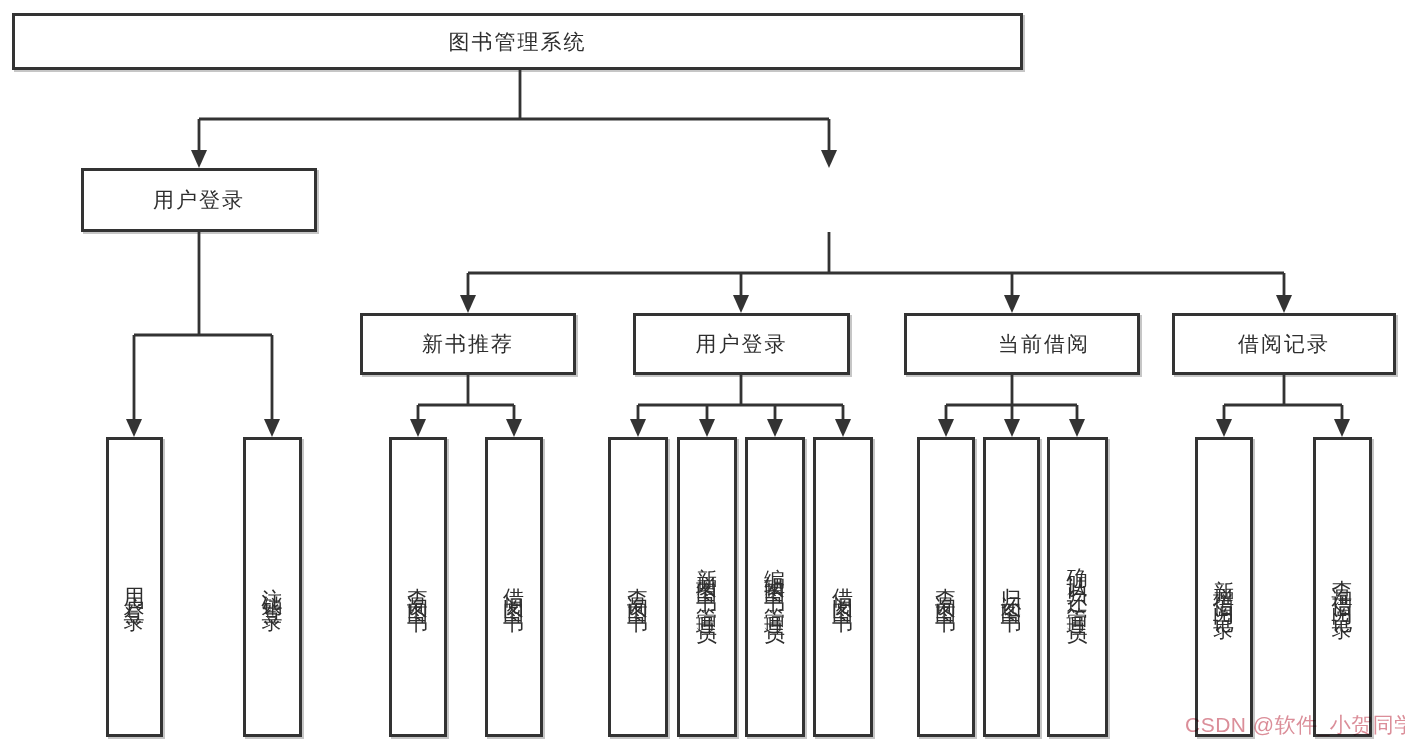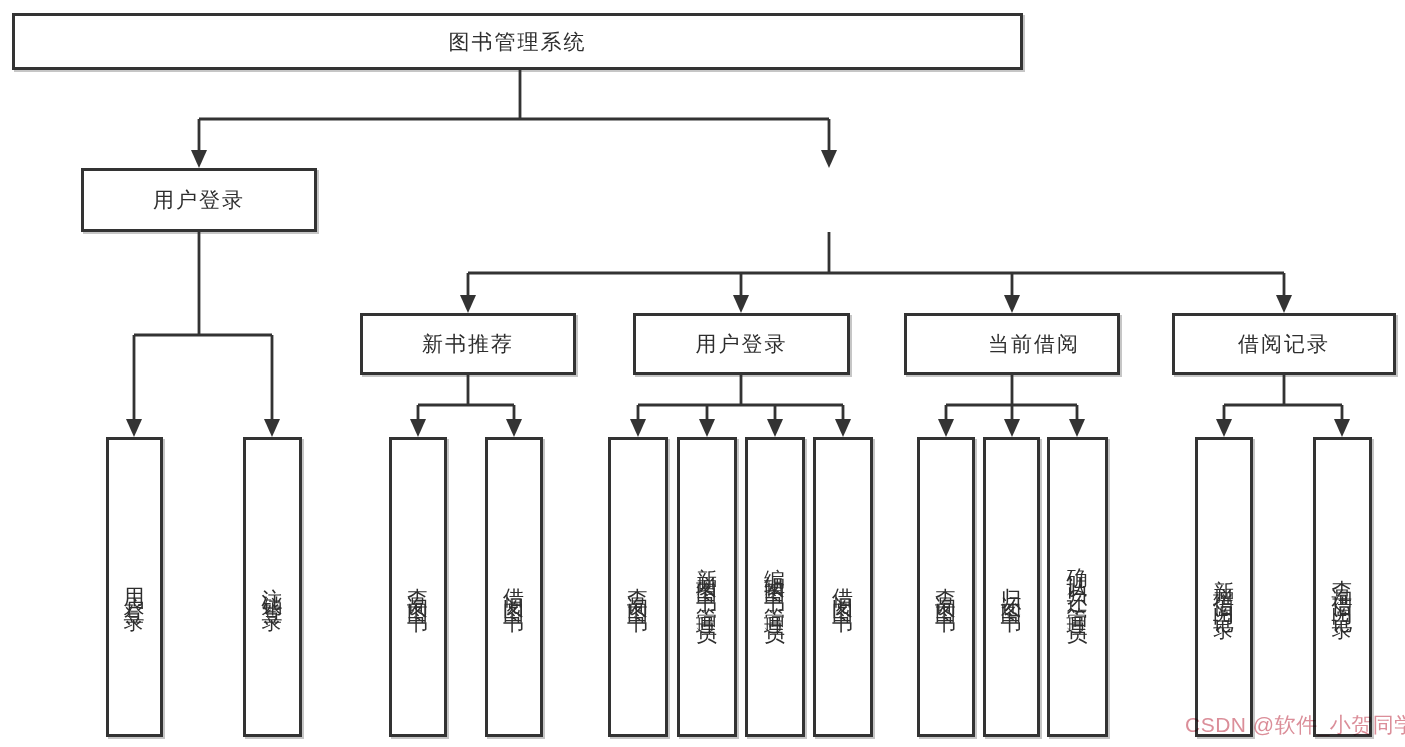--- a/index.html
+++ b/index.html
@@ -69,21 +69,21 @@
   <div class="node" style="left:81px;top:168px;width:236px;height:64px;">
     <span class="hlabel">用户登录</span>
   </div>
 
   <div class="node" style="left:360px;top:313px;width:216px;height:62px;">
     <span class="hlabel">新书推荐</span>
   </div>
   <div class="node" style="left:633px;top:313px;width:217px;height:62px;">
     <span class="hlabel">用户登录</span>
   </div>
-  <div class="node" style="left:904px;top:313px;width:216px;height:62px;padding-left:44px;">
+  <div class="node" style="left:904px;top:313px;width:236px;height:62px;padding-left:44px;">
     <span class="hlabel">当前借阅</span>
   </div>
   <div class="node" style="left:1172px;top:313px;width:224px;height:62px;">
     <span class="hlabel">借阅记录</span>
   </div>
 
   <div class="node leaf" style="left:106px;top:437px;width:57px;height:300px;">
     <span class="vlabel">用户登录</span>
   </div>
   <div class="node leaf" style="left:243px;top:437px;width:59px;height:300px;">

